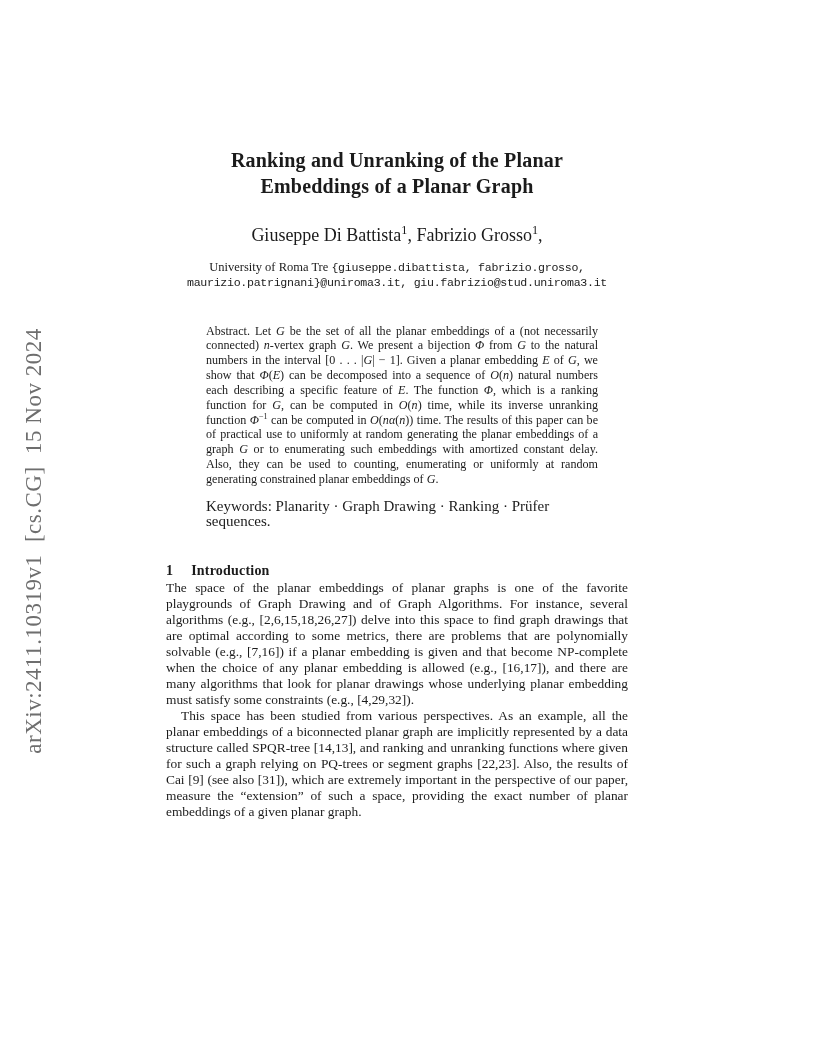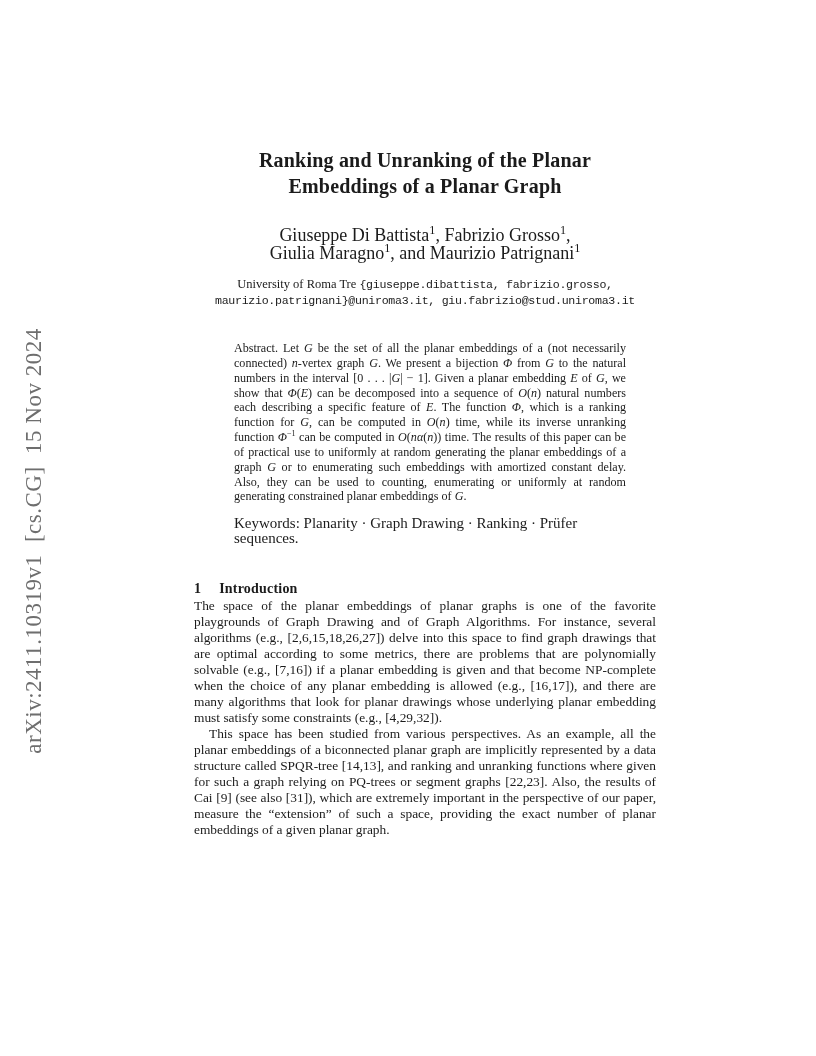--- a/index.html
+++ b/index.html
@@ -22,21 +22,21 @@
     transform-origin: center;
     font-size: 23px;
     color: #6e6e6e;
     text-align: center;
     white-space: pre;
     letter-spacing: 0.5px;
   }
 
   .content {
     position: absolute;
-    left: 194px; top: 0;
+    left: 166px; top: 0;
     width: 462px;
   }
 
   .title {
     margin-top: 147px;
     text-align: center;
     font-size: 20px;
     font-weight: bold;
     line-height: 26px;
     letter-spacing: 0.2px;
@@ -103,21 +103,20 @@
 
   <div class="content">
 
     <div class="title">
       <div>Ranking and Unranking of the Planar</div>
       <div>Embeddings of a Planar Graph</div>
     </div>
 
     <div class="authors">
       <div>Giuseppe Di Battista<sup>1</sup>, Fabrizio Grosso<sup>1</sup>,</div>
-      <div>Giulia Maragno<sup>1</sup>, and Maurizio Patrignani<sup>1</sup></div>
     </div>
 
     <div class="affiliation">
       <div>University of Roma Tre <span class="tt">{giuseppe.dibattista, fabrizio.grosso,</span></div>
       <div><span class="tt">maurizio.patrignani}@uniroma3.it, giu.fabrizio@stud.uniroma3.it</span></div>
     </div>
 
     <div class="abstract">
       <b>Abstract.</b>
       <span>Let <i>G</i> be the set of all the planar embeddings of a (not necessarily connected) <i>n</i>-vertex graph <i>G</i>. We present a bijection <i>Φ</i> from <i>G</i> to the natural numbers in the interval [0 . . . |<i>G</i>| − 1]. Given a planar embedding <i>E</i> of <i>G</i>, we show that <i>Φ</i>(<i>E</i>) can be decomposed into a sequence of <i>O</i>(<i>n</i>) natural numbers each describing a specific feature of <i>E</i>. The function <i>Φ</i>, which is a ranking function for <i>G</i>, can be computed in <i>O</i>(<i>n</i>) time, while its inverse unranking function <i>Φ</i><sup>−1</sup> can be computed in <i>O</i>(<i>nα</i>(<i>n</i>)) time. The results of this paper can be of practical use to uniformly at random generating the planar embeddings of a graph <i>G</i> or to enumerating such embeddings with amortized constant delay. Also, they can be used to counting, enumerating or uniformly at random generating constrained planar embeddings of <i>G</i>.</span>

